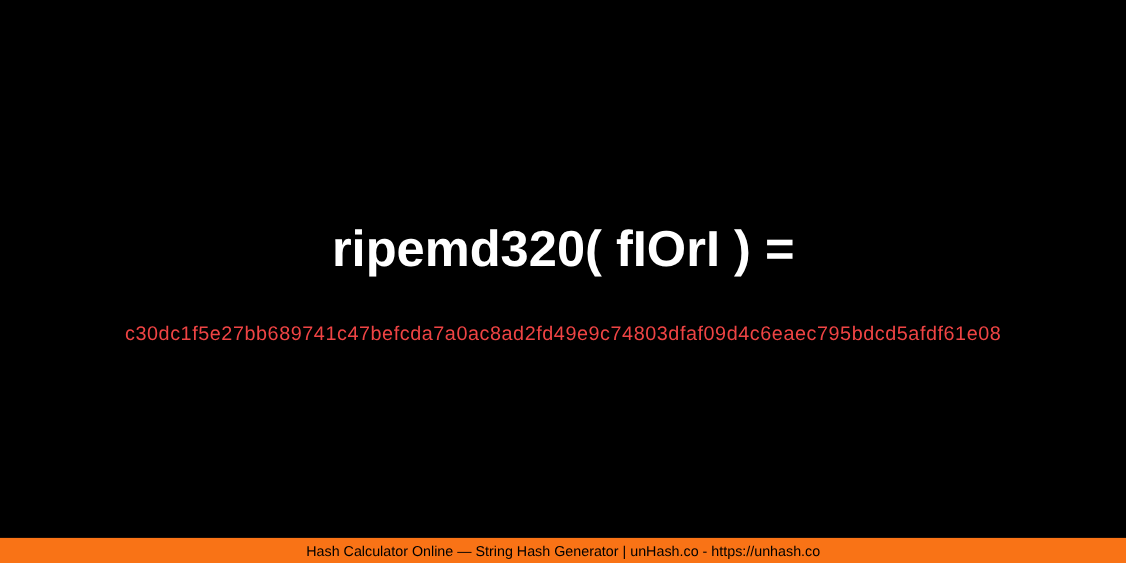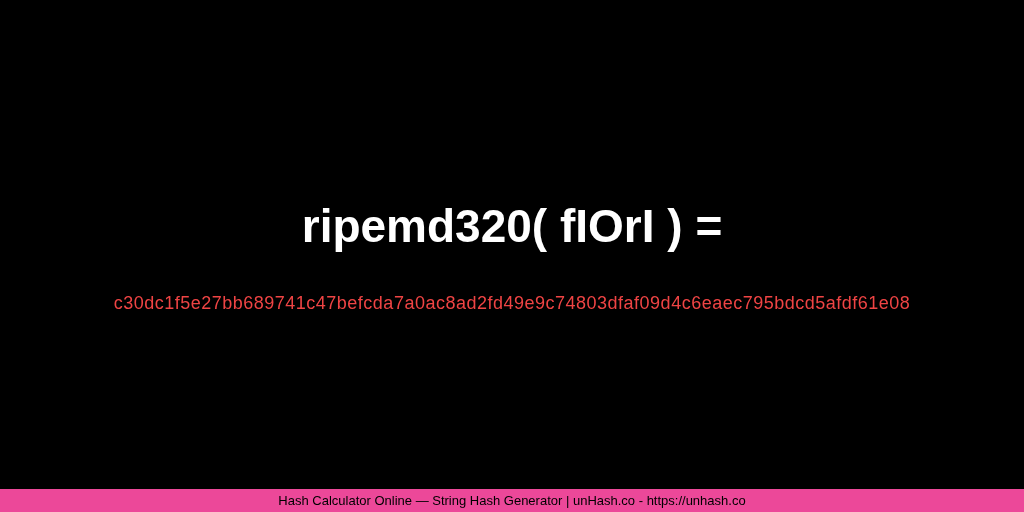--- a/index.html
+++ b/index.html
@@ -36,21 +36,21 @@
       font-size: 18px;
       color: #ef4444;
       text-align: center;
       letter-spacing: 0.5px;
       font-family: Arial, Helvetica, sans-serif;
     }
     .footer {
       position: absolute;
       bottom: 0;
       width: 100%;
-      background-color: #ec4899;
+      background-color: #f97316;
       color: #000000;
       font-size: 13px;
       text-align: center;
       padding: 4px 0;
     }
   </style>
 </head>
 <body>
 
 <div class="main-content">

